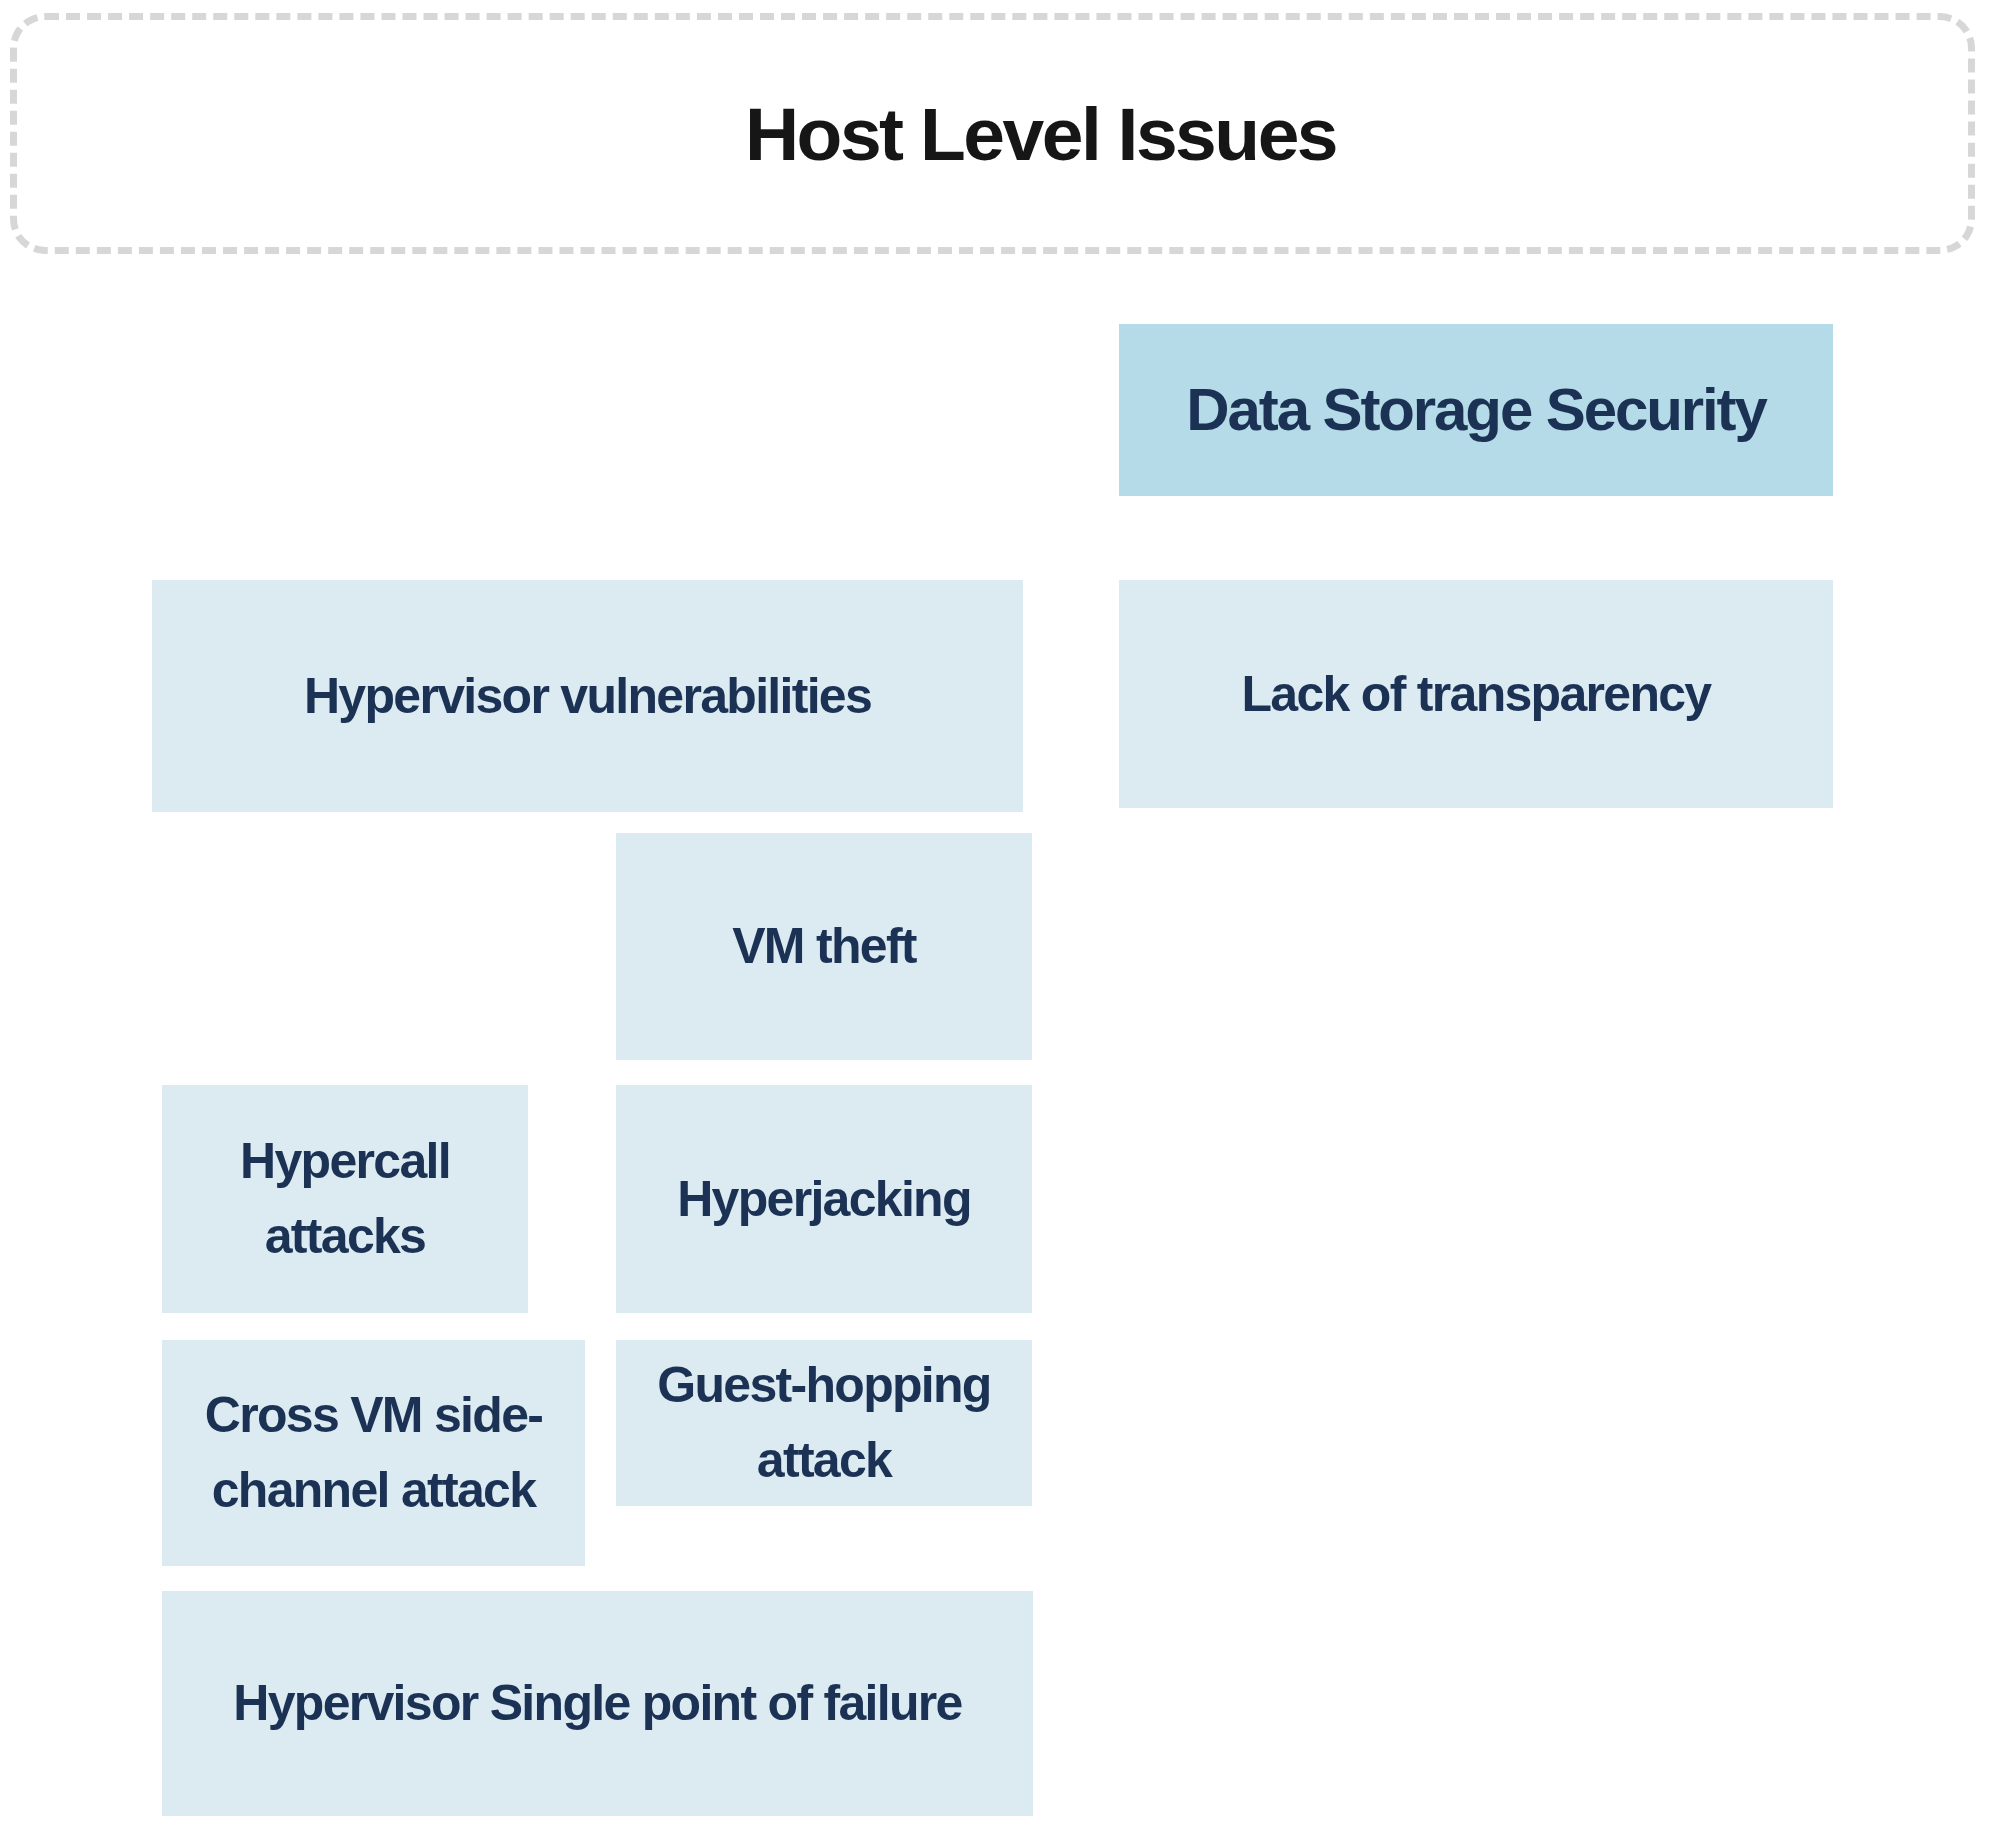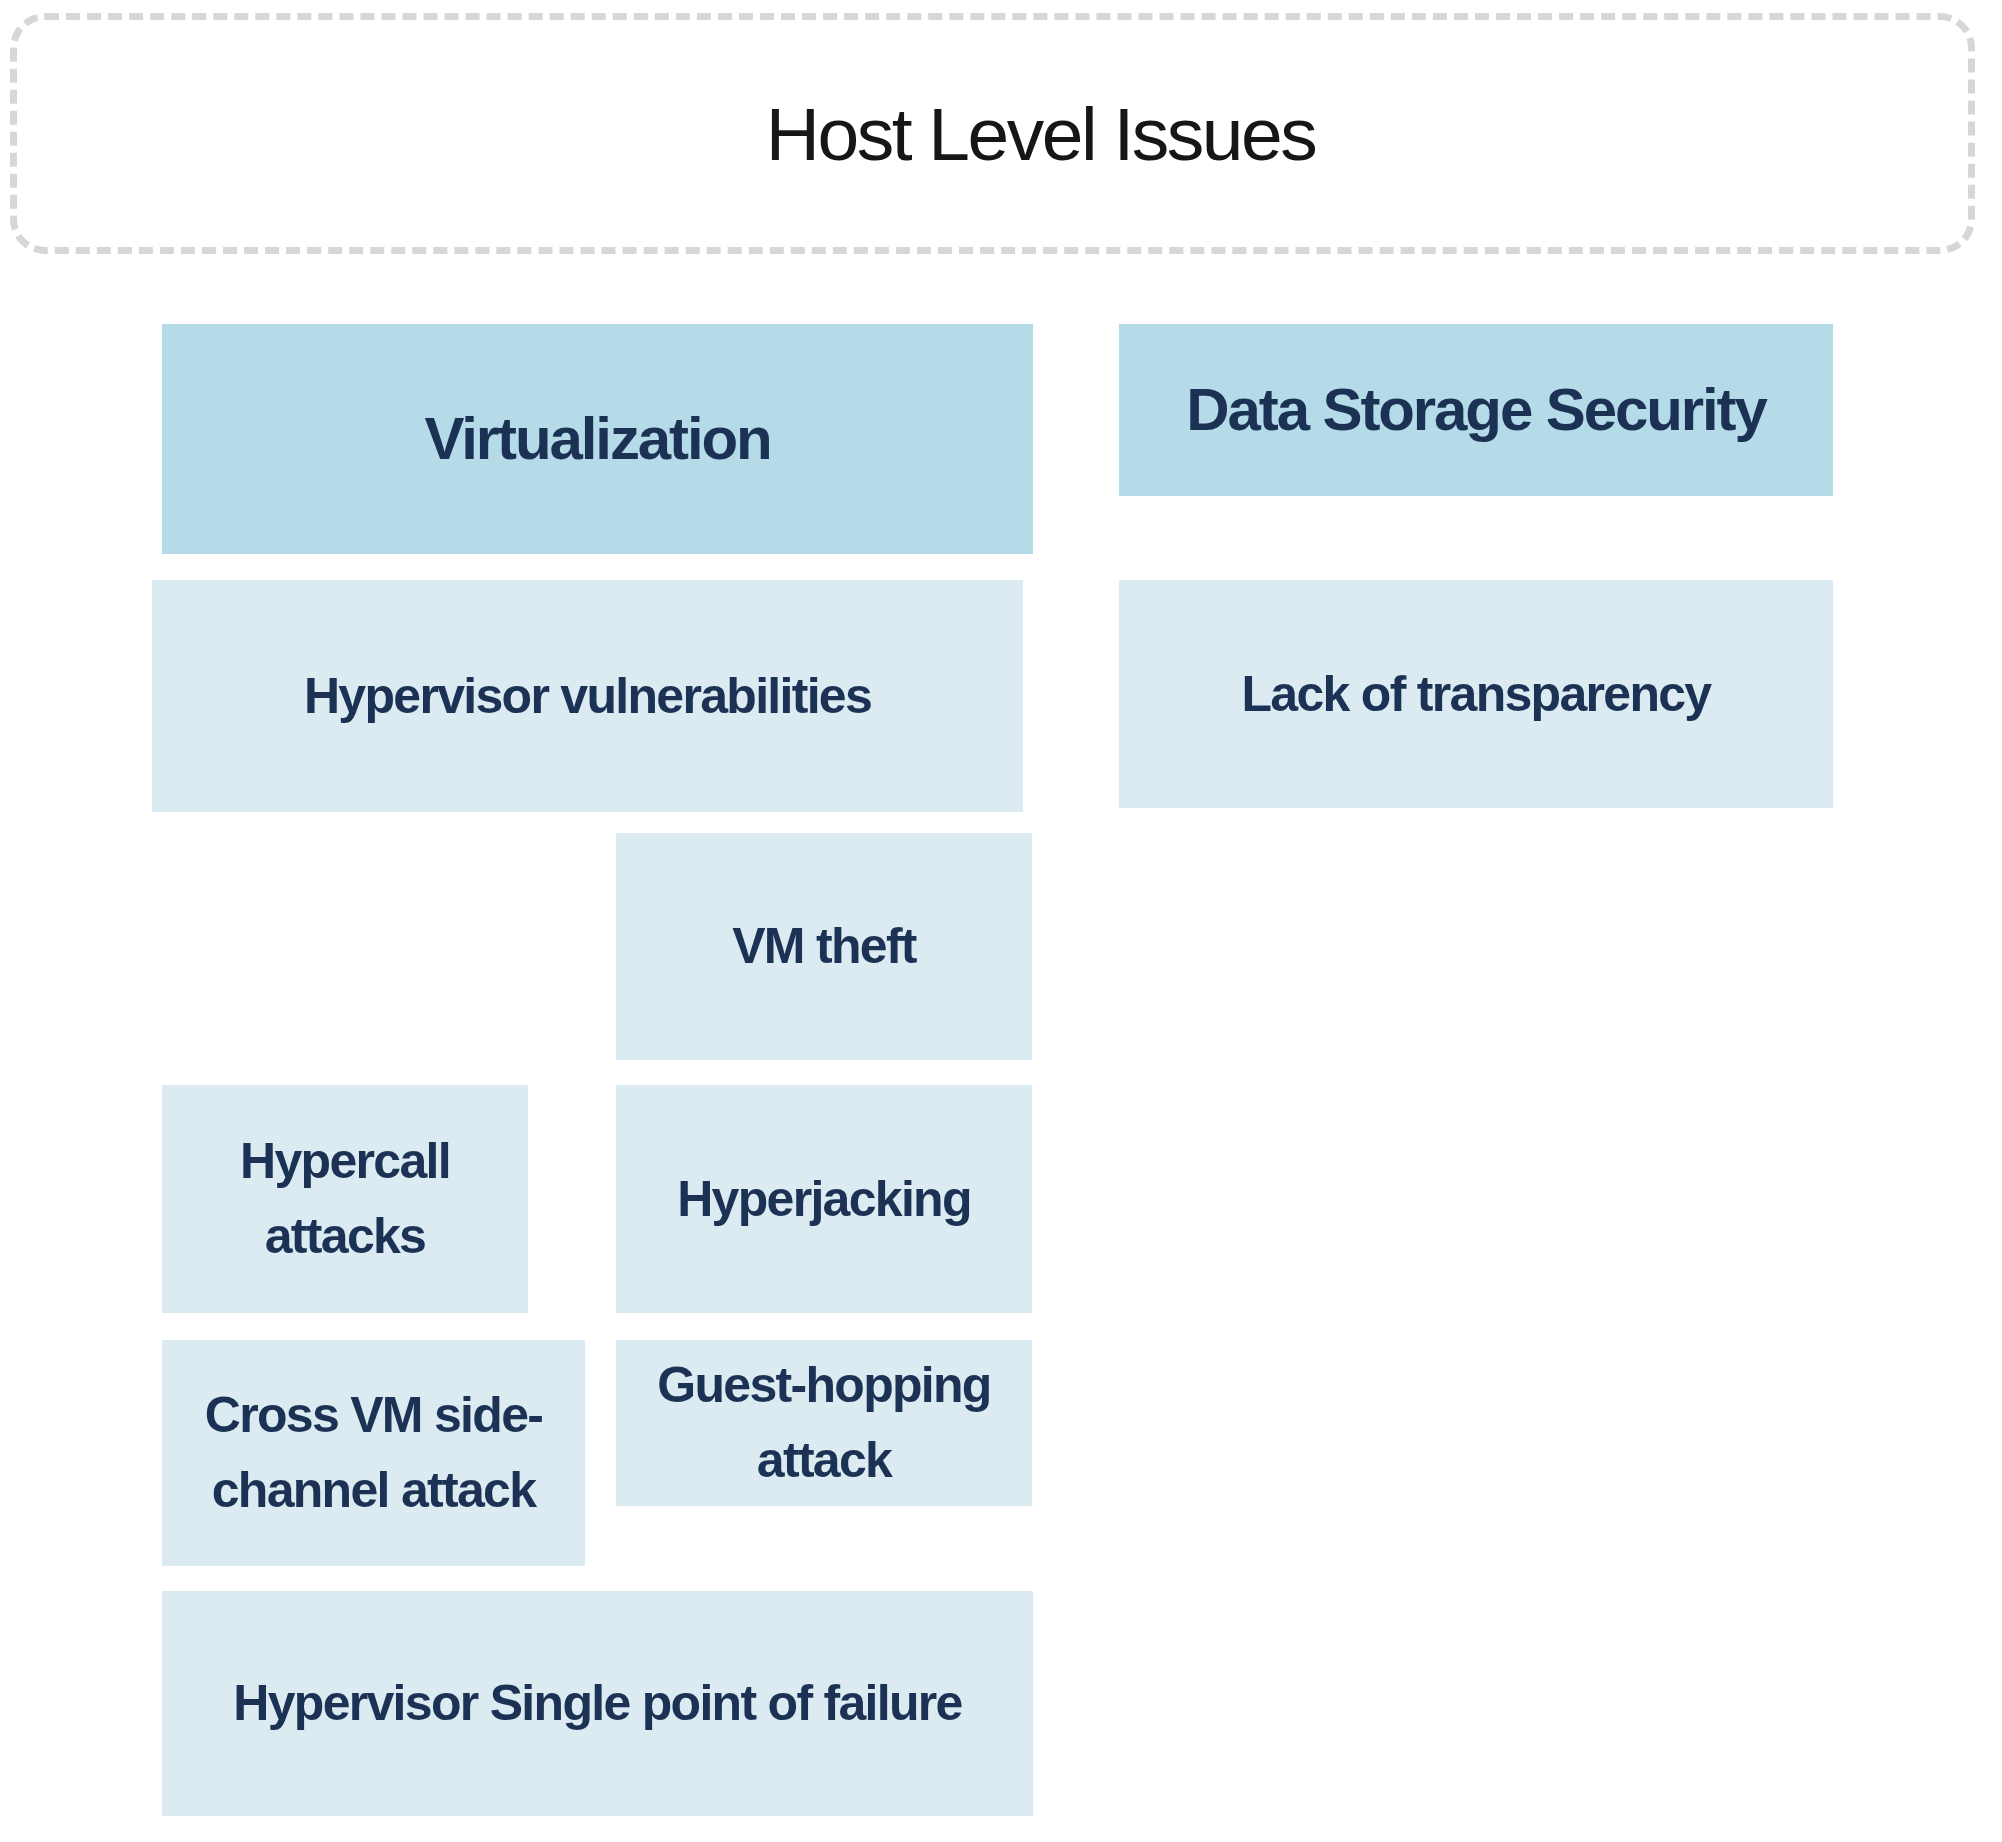--- a/index.html
+++ b/index.html
@@ -26,21 +26,21 @@
     height: 241px;
     box-sizing: border-box;
     border: 7.5px dashed var(--dash, #d7d7d7);
     border-radius: 35px;
     display: flex;
     align-items: center;
     justify-content: center;
   }
   .title-text {
     font-size: 75px;
-    font-weight: 400;
+    font-weight: 700;
     letter-spacing: -2.5px;
     color: var(--title_color, #161616);
     transform: translateX(48px);
     white-space: nowrap;
   }
 
   
   .box {
     position: absolute;
     box-sizing: border-box;
@@ -82,21 +82,20 @@
 </style>
 </head>
 <body>
 
 <div class="canvas">
 
   <div class="title-panel">
     <div class="title-text">Host Level Issues</div>
   </div>
 
-  <div class="box hdr b-virt-header">Virtualization</div>
 
   <div class="box item b-hyperv-vuln">Hypervisor vulnerabilities</div>
 
 
   <div class="box item b-vm-theft">VM theft</div>
 
   <div class="box item b-hypercall">Hypercall attacks</div>
 
   <div class="box item b-hyperjack">Hyperjacking</div>
 

